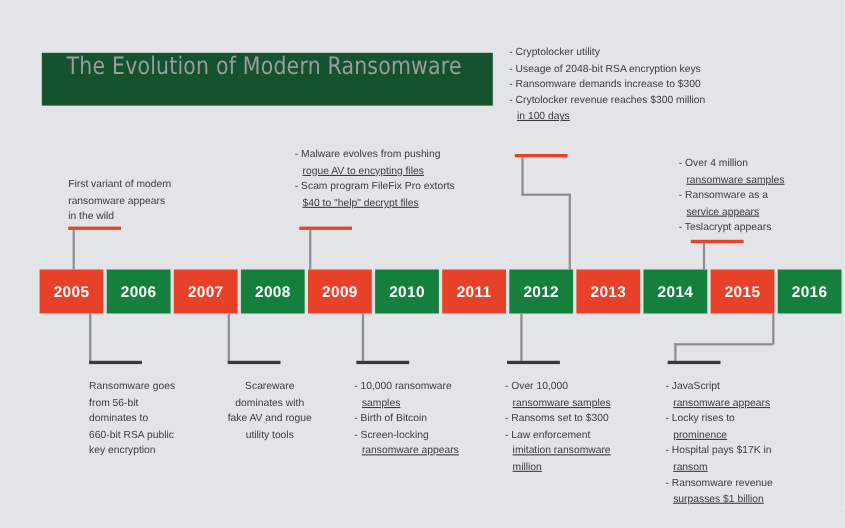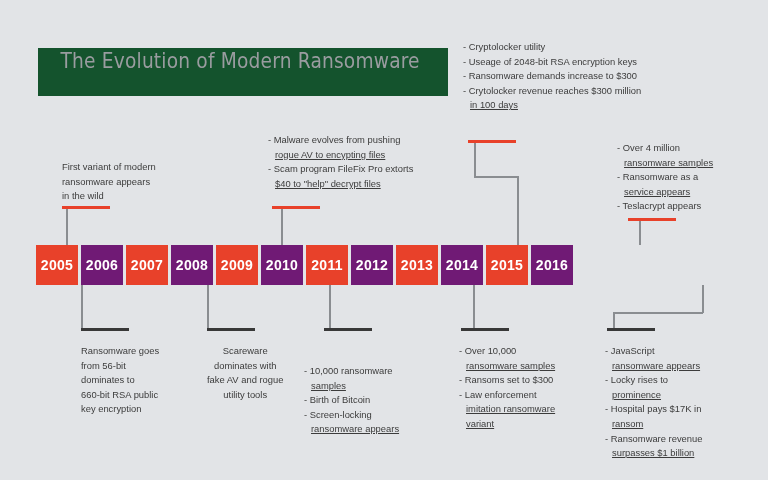--- a/index.html
+++ b/index.html
@@ -43,32 +43,32 @@
   
   #timeline {
     position: absolute;
     left: 36px;
     top: 245px;
     height: 40px;
     display: flex;
     gap: 3px;
   }
   .year-block {
-    width: 42px;
+    width: 58px;
     height: 40px;
     display: flex;
     align-items: center;
     justify-content: center;
     color: #ffffff;
     font-size: 14px;
     font-weight: bold;
     letter-spacing: 0.3px;
   }
   .year-block.red { background: #e8412a; }
-  .year-block.dark { background: #701a75; }
+  .year-block.dark { background: #15803d; }
 
   
   .note {
     position: absolute;
     color: #3c3c3c;
     font-size: 9.4px;
     line-height: 14.6px;
     white-space: nowrap;
   }
   .note .line { display: block; }
@@ -171,37 +171,37 @@
   <div class="marker dark" style="left:207px; top:328px; width:48px;"></div>
   <div class="note" style="left:207px; top:344px;text-align:center;">
     <span class="line">Scareware</span>
     <span class="line">dominates with</span>
     <span class="line">fake AV and rogue</span>
     <span class="line">utility tools</span>
   </div>
 
   <div class="stem-v" style="left:329px; top:285px; height:44px;"></div>
   <div class="marker dark" style="left:324px; top:328px; width:48px;"></div>
-  <div class="note" style="left:304px; top:344px;margin-top:20px;">
+  <div class="note" style="left:322px; top:344px;">
     <span class="line">- 10,000 ransomware</span>
     <span class="line indent">samples</span>
     <span class="line">- Birth of Bitcoin</span>
     <span class="line">- Screen-locking</span>
     <span class="line indent">ransomware appears</span>
   </div>
 
   <div class="stem-v" style="left:473px; top:285px; height:44px;"></div>
   <div class="marker dark" style="left:461px; top:328px; width:48px;"></div>
   <div class="note" style="left:459px; top:344px;">
     <span class="line">- Over 10,000</span>
     <span class="line indent">ransomware samples</span>
     <span class="line">- Ransoms set to $300</span>
     <span class="line">- Law enforcement</span>
     <span class="line indent">imitation ransomware</span>
-    <span class="line indent">variant</span>
+    <span class="line indent">million</span>
   </div>
 
   <div class="stem-v" style="left:702px; top:285px; height:28px;"></div>
   <div class="stem-h" style="left:613px; top:312px; width:90px;"></div>
   <div class="stem-v" style="left:613px; top:312px; height:17px;"></div>
   <div class="marker dark" style="left:607px; top:328px; width:48px;"></div>
   <div class="note" style="left:605px; top:344px;">
     <span class="line">- JavaScript</span>
     <span class="line indent">ransomware appears</span>
     <span class="line">- Locky rises to</span>

